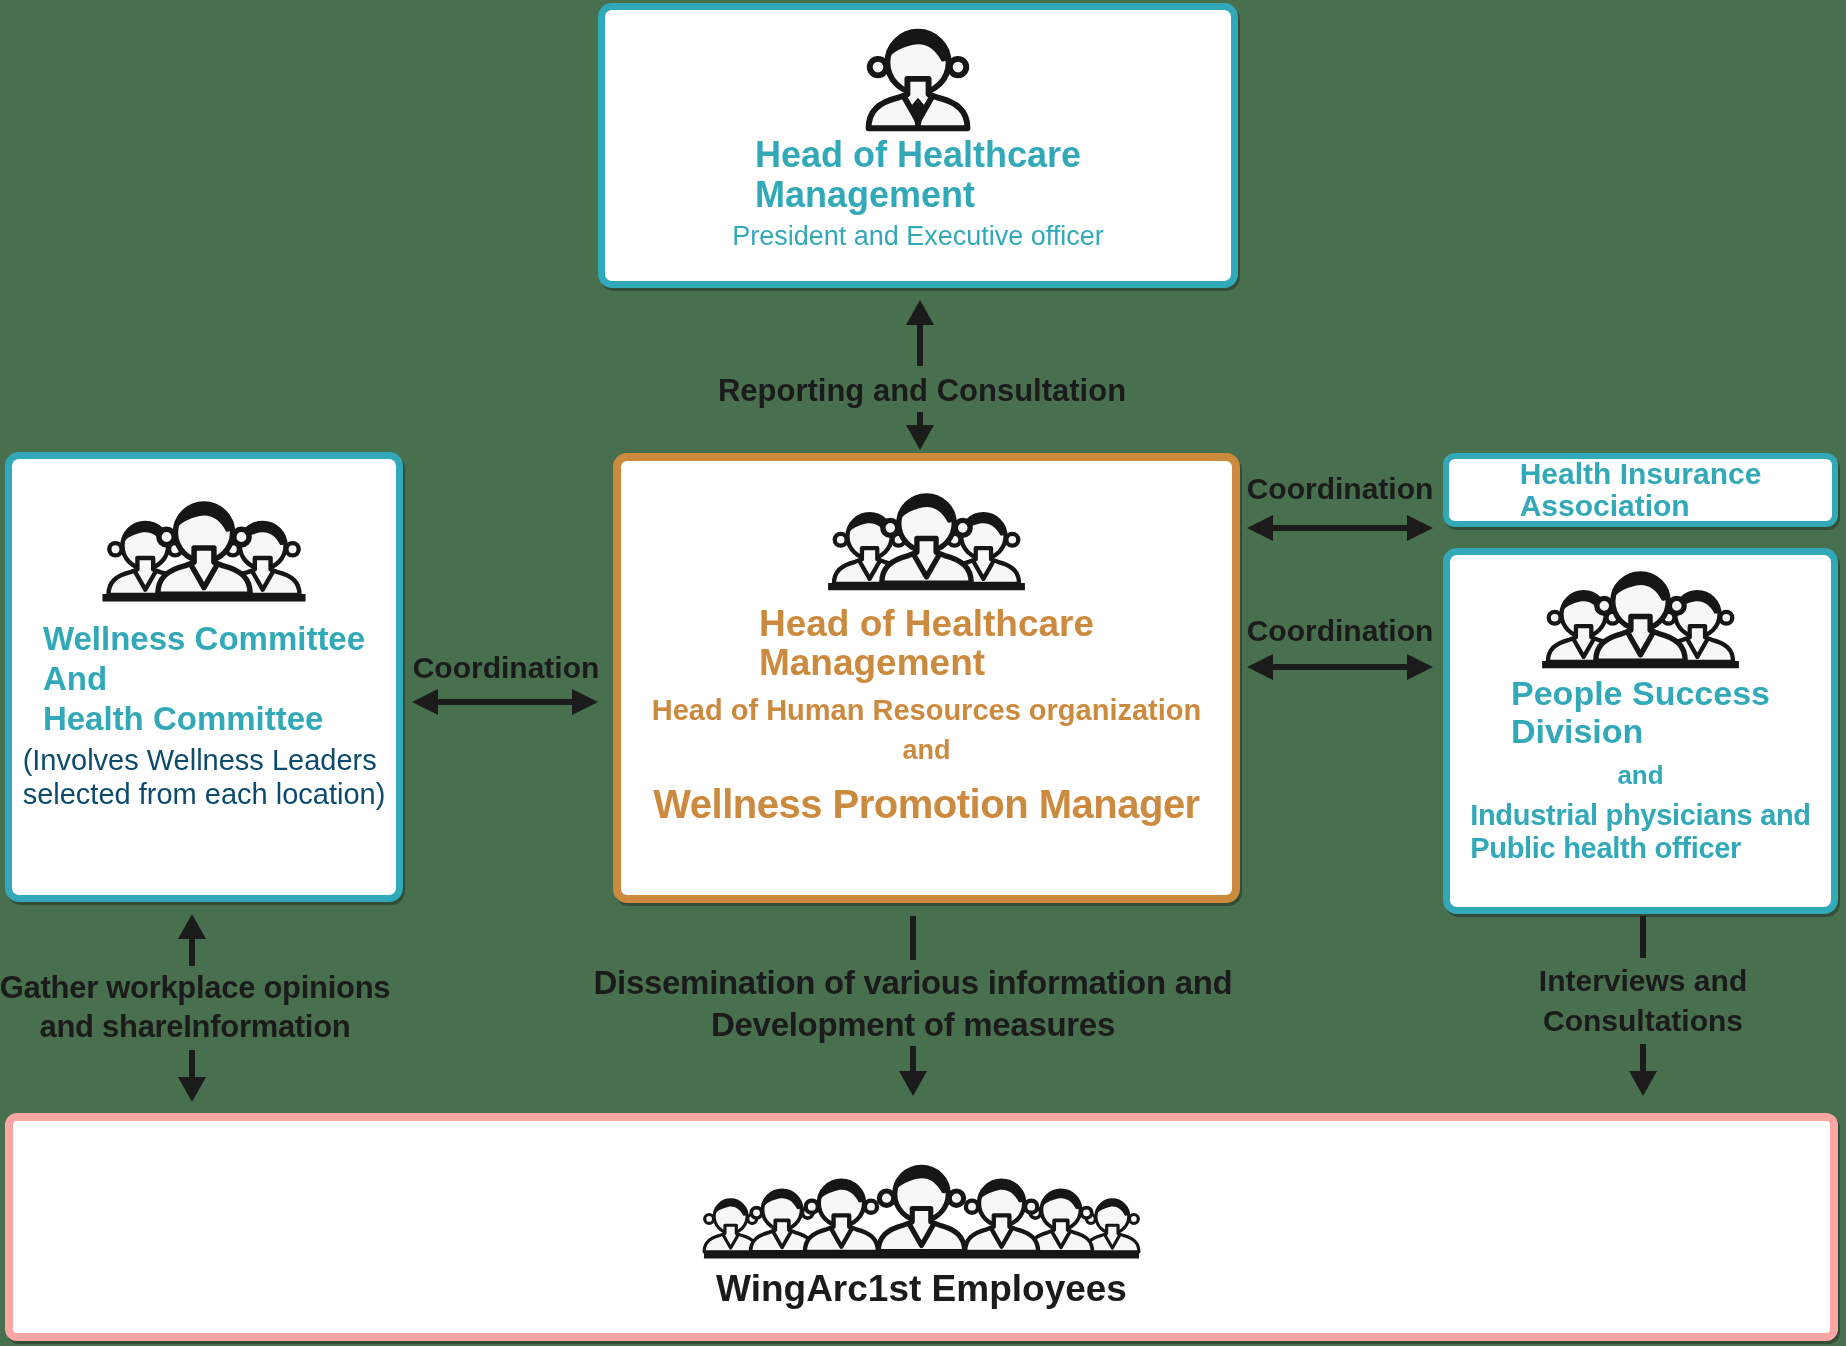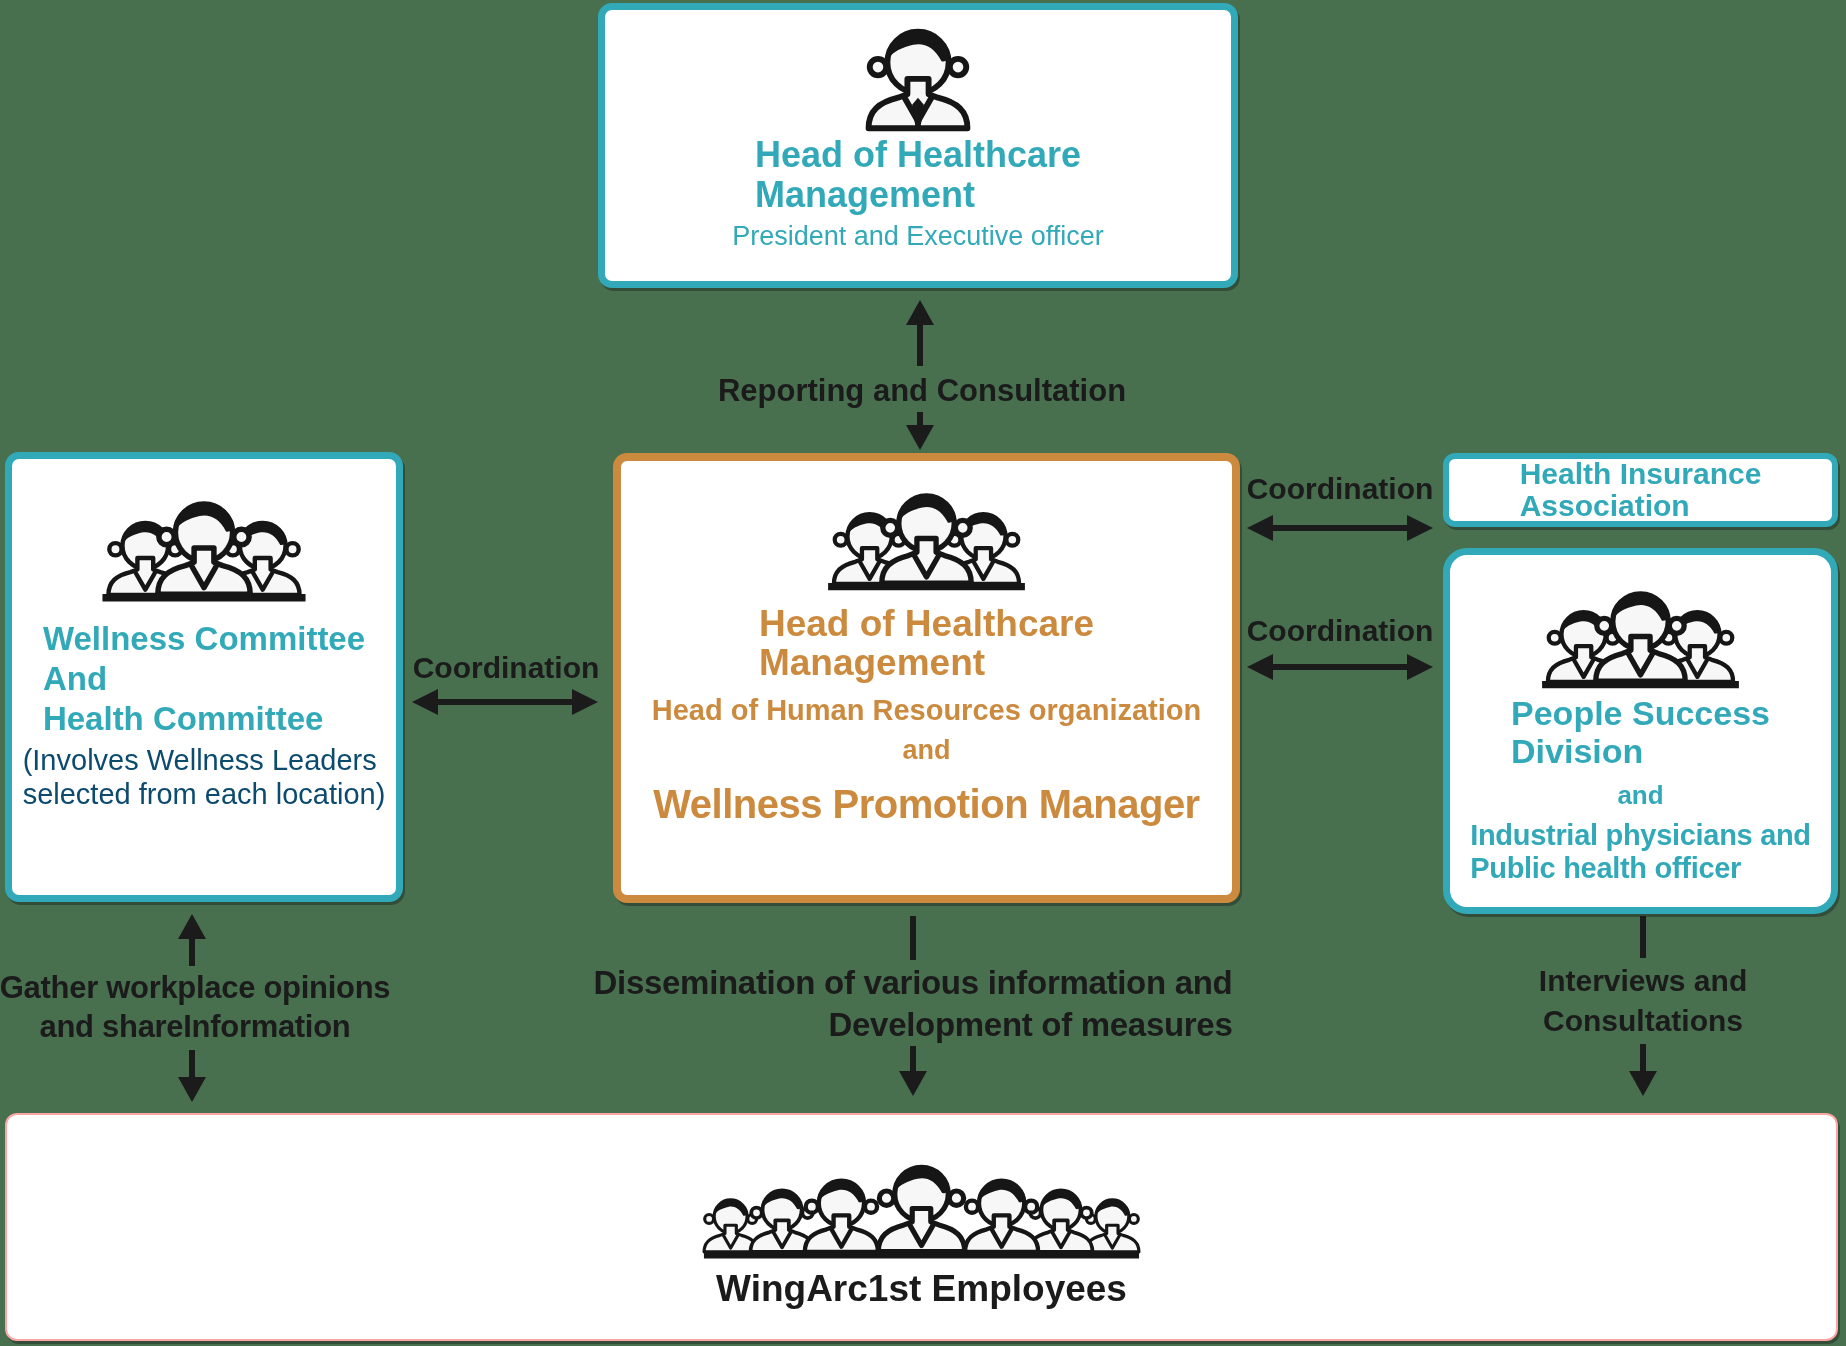--- a/index.html
+++ b/index.html
@@ -8,21 +8,21 @@
     font-family:"Liberation Sans",sans-serif;overflow:hidden;color:#1B1B1B;
   }
   .box{
     position:absolute;background:#ffffff;border-radius:14px;
     box-shadow:2px 3px 0 rgba(15,15,15,0.35);
     display:flex;flex-direction:column;align-items:center;text-align:left;
     box-sizing:border-box;
   }
   .teal-border{border:7px solid #32A9B8;}
   .orange-border{border:8px solid #CC8A3E;}
-  .dark-border{border:2px solid #fca5a5;border-radius:12px;}
+  .dark-border{border:8px solid #fca5a5;border-radius:12px;}
   .ln{display:block;}
   .teal{color:#32A9B8;font-weight:700;}
   .teal-light{color:#0c4a6e;font-weight:400;}
   .orange-text{color:#CC8A3E;font-weight:700;}
   .dark-text{color:#1B1B1B;font-weight:700;}
 
   #top-box{left:598px;top:3px;width:640px;height:285px;padding-top:10px;}
   #top-box .title{font-size:36px;line-height:1.10;margin-top:2px;}
   #top-box .subtitle{font-size:27px;margin-top:7px;font-weight:400;}
 
@@ -32,39 +32,39 @@
 
   #center-box{left:613px;top:453px;width:627px;height:450px;padding-top:24px;}
   #center-box .title{font-size:37px;line-height:1.06;margin-top:12px;}
   #center-box .subtitle{font-size:29px;line-height:1.10;margin-top:13px;}
   #center-box .conj{font-size:27px;margin-top:8px;font-weight:700;}
   #center-box .role{font-size:40px;margin-top:16px;letter-spacing:-0.5px;}
 
   #hi-box{left:1443px;top:453px;width:395px;height:74px;border-width:6px;border-radius:12px;justify-content:center;}
   #hi-box .title{font-size:30px;line-height:1.07;}
 
-  #ps-box{left:1443px;top:548px;width:395px;height:366px;padding-top:28px;border-radius:24px;}
+  #ps-box{left:1443px;top:548px;width:395px;height:366px;padding-top:8px;}
   #ps-box .title{font-size:34px;line-height:1.12;margin-top:4px;}
   #ps-box .conj{font-size:26px;margin-top:10px;font-weight:700;}
   #ps-box .subtitle{font-size:29px;line-height:1.13;margin-top:8px;letter-spacing:-0.3px;}
 
   #employees-box{left:5px;top:1113px;width:1833px;height:228px;justify-content:center;padding-top:4px;}
   #employees-box .title{font-size:37px;margin-top:8px;}
 
   .conn{position:absolute;}
   .conn svg{display:block;}
   .arrow-fill{fill:#1B1B1B;}
   .label{
     position:absolute;transform:translate(-50%,-50%);
     font-weight:700;color:#1B1B1B;text-align:center;white-space:nowrap;
   }
   #reporting-label{font-size:31px;text-align:center;}
   .coordination-label{font-size:30px;}
   #gather-label{font-size:31px;line-height:1.26;letter-spacing:-0.3px;}
-  #dissemination-label{font-size:33px;line-height:1.27;letter-spacing:-0.3px;text-align:right;}
+  #dissemination-label{font-size:33px;line-height:1.27;letter-spacing:-0.3px;}
   #interviews-label{font-size:30px;line-height:1.32;}
   .vline{position:absolute;width:6px;background:#1B1B1B;}
 
   .sk{fill:#F7F7F7;stroke:#161616;stroke-width:5;}
   .icon{flex:0 0 auto;}
 </style>
 </head>
 <body>
 
 <svg width="0" height="0" style="position:absolute" aria-hidden="true">

